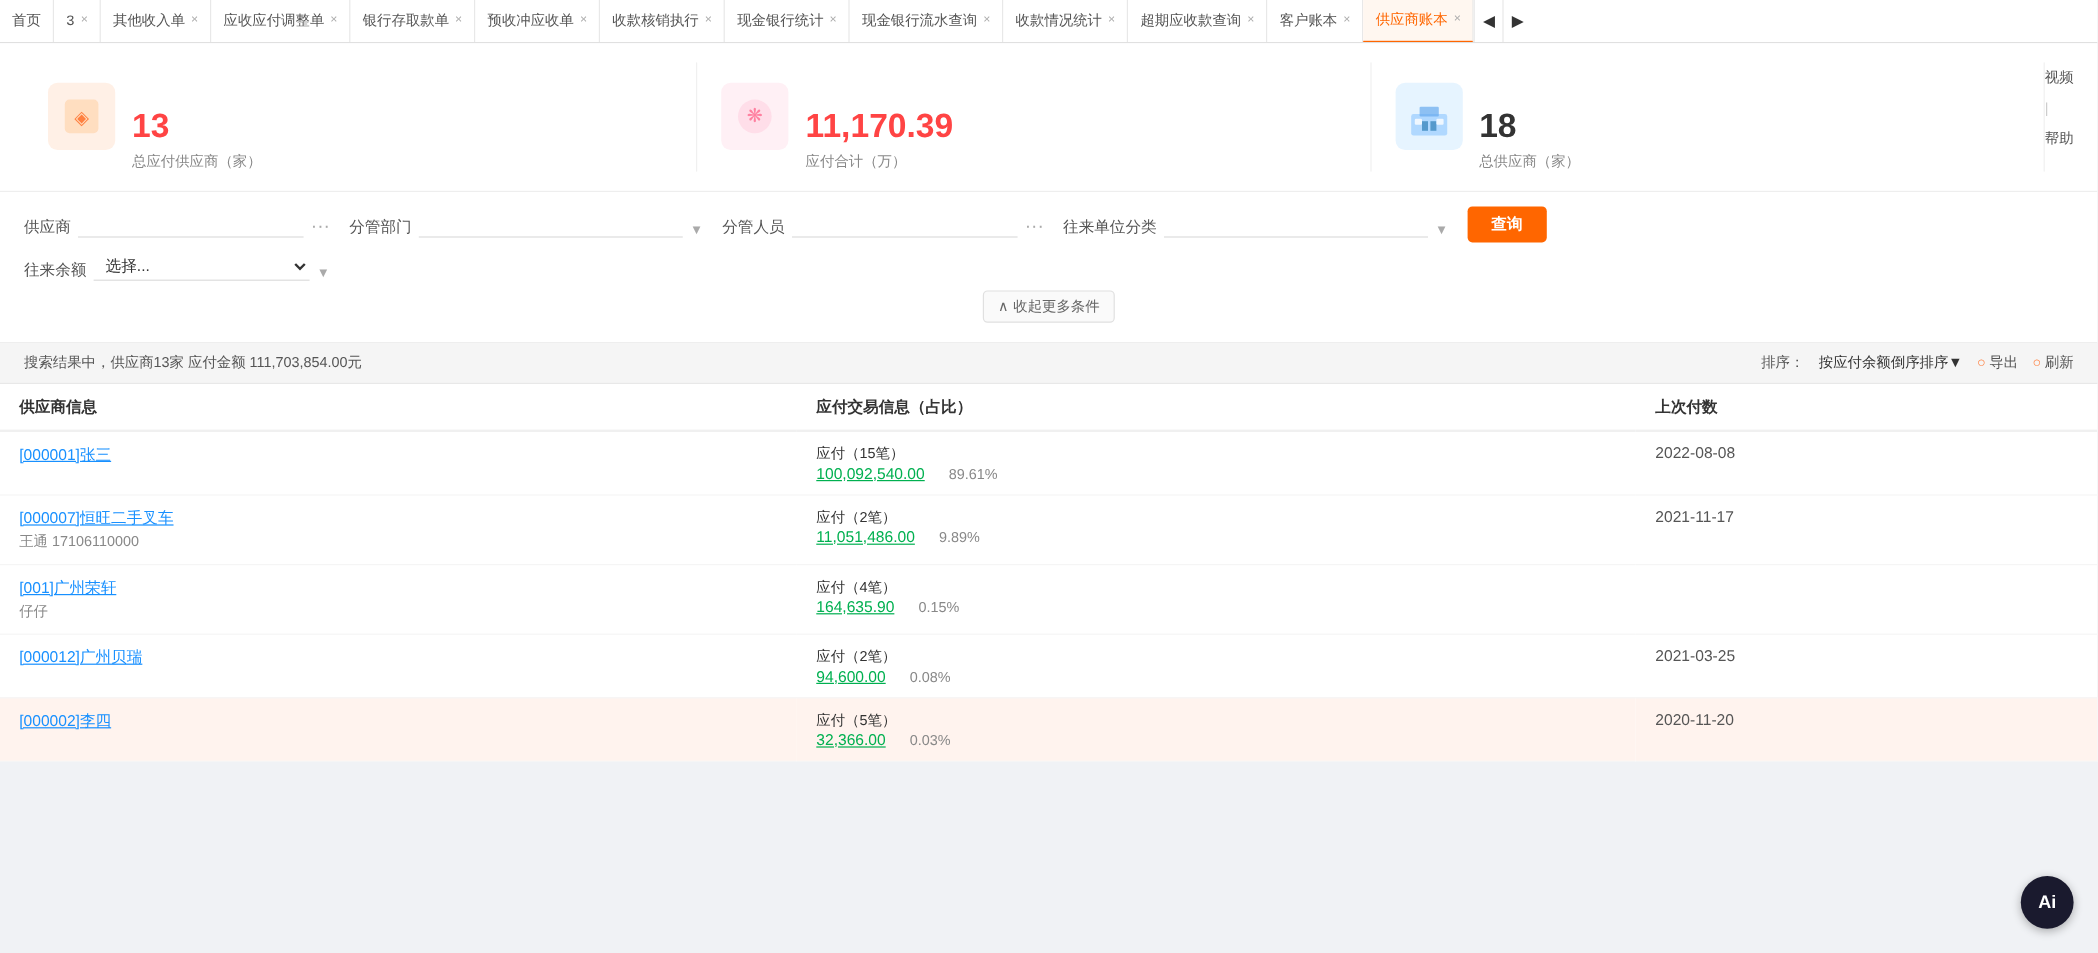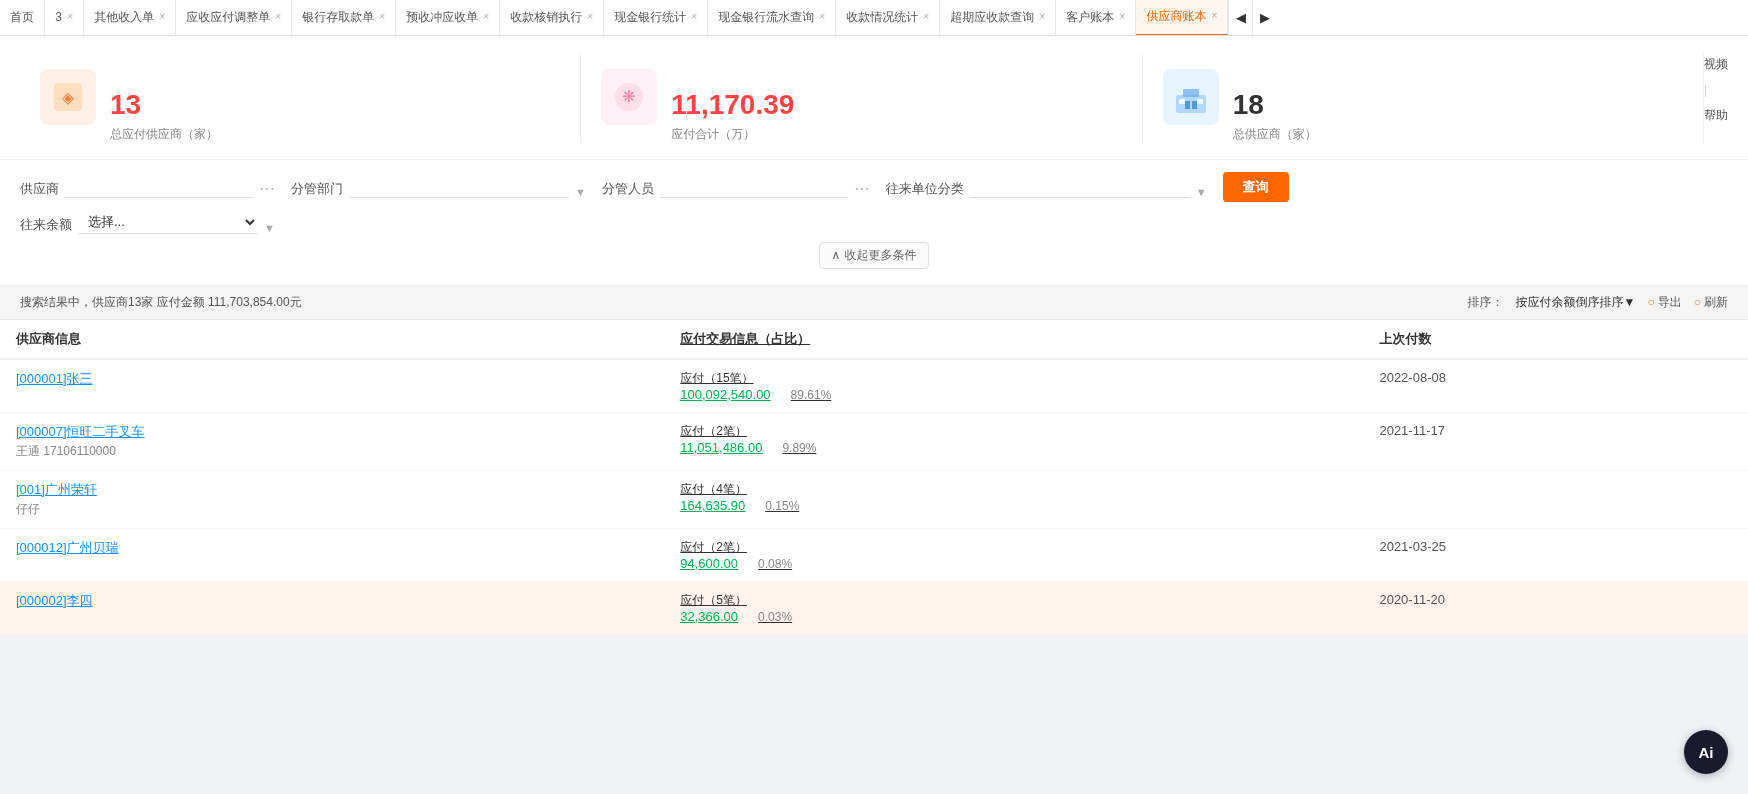--- a/index.html
+++ b/index.html
@@ -85,21 +85,21 @@
     }
     tbody td { padding: 10px 16px; font-size: 13px; color: #333; border-bottom: 1px solid #f5f5f5; vertical-align: top; }
     tbody tr.highlighted { background: #fff3ee; }
     .supplier-link { color: #1890ff; text-decoration: underline; cursor: pointer; font-size: 13px; }
     .supplier-sub { color: #888; font-size: 12px; margin-top: 2px; }
     .pay-label { color: #333; font-size: 12px; }
     .pay-amount { color: #00b050; font-size: 13px; font-weight: 500; text-decoration: underline; cursor: pointer; }
     .pay-pct { color: #888; font-size: 12px; margin-left: 20px; }
     .last-pay-date { color: #555; font-size: 13px; }
     .col-supplier { width: 38%; }
-    .col-pay-info { width: 40%; text-decoration: underline; }
+    .col-pay-info { width: 40%; }
     .col-last-pay { width: 22%; }
   </style>
 </head>
 <body>
 
 <div class="top-nav">
   <div class="nav-tab">
     <span>首页</span>
   </div>
   <div class="nav-tab">

